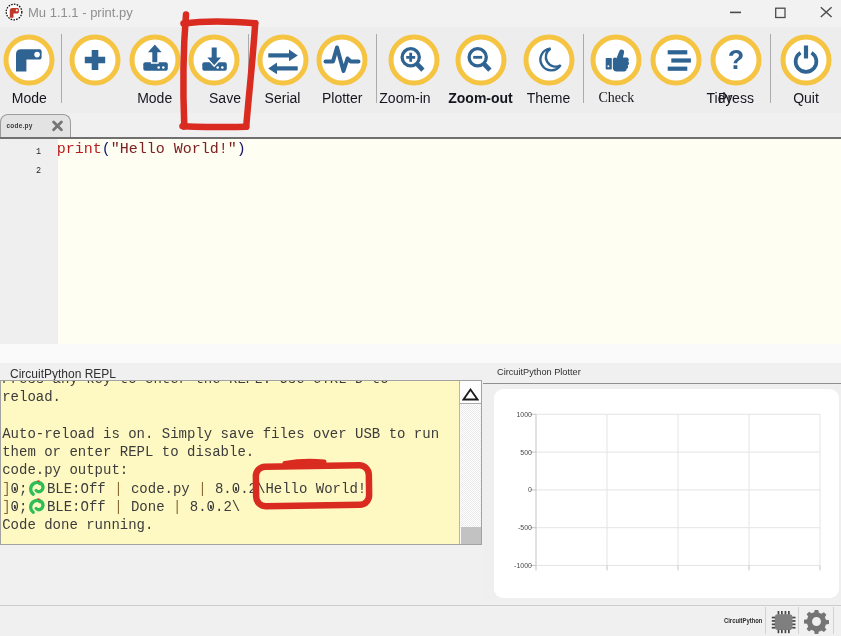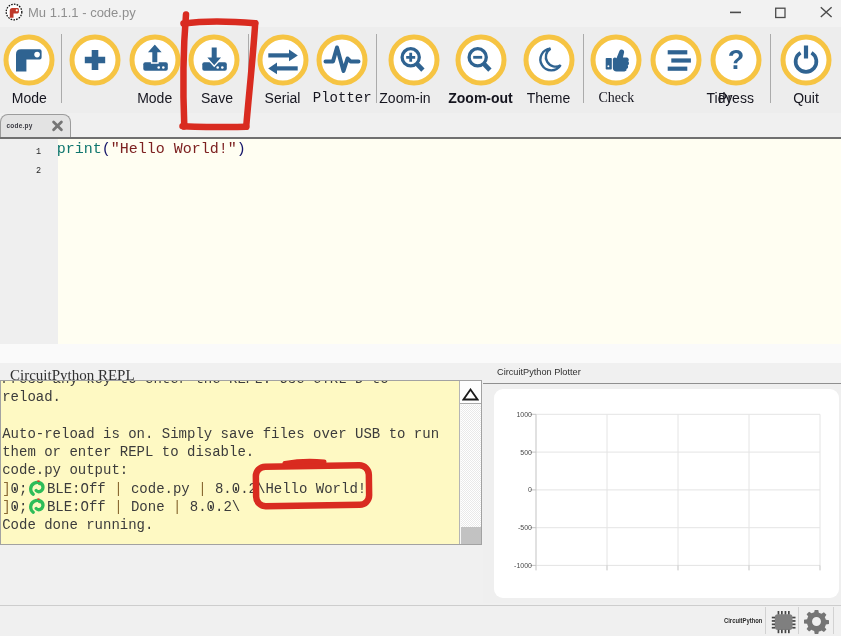--- a/index.html
+++ b/index.html
@@ -14,21 +14,21 @@
 </style>
 </head>
 <body>
 
 <div class="abs" style="left:0;top:0;width:841px;height:27px;background:#f2f2f2;"></div>
 <svg class="abs" style="left:5px;top:3px;" width="18" height="18" viewBox="0 0 18 18">
   <circle cx="9" cy="9" r="7.8" fill="#fff" stroke="#111" stroke-width="1.3" stroke-dasharray="1.6 1.2"></circle>
   <path d="M4.8,14.8 V7.5 Q4.8,5 7.3,5 H12.5 Q13.9,5 13.9,6.4 V9 Q13.9,10.4 12.5,10.4 H8.5 V14.8 Z" fill="#bf3a2b"></path>
   <circle cx="11.8" cy="7.3" r="1.1" fill="#fff"></circle>
 </svg>
-<div class="abs" style="left:28px;top:5px;font-size:13px;color:#8f8f8f;">Mu 1.1.1 - code.py</div>
+<div class="abs" style="left:28px;top:5px;font-size:13px;color:#8f8f8f;">Mu 1.1.1 - print.py</div>
 <svg class="abs" style="left:725px;top:2px;" width="112" height="20" viewBox="0 0 112 20">
   <rect x="5" y="9.6" width="11" height="1.6" fill="#4c4c4c"></rect>
   <rect x="50.7" y="6.2" width="9.3" height="9.3" fill="none" stroke="#4c4c4c" stroke-width="1.3"></rect>
   <path d="M95.8,5.2 L106.6,15.0 M106.6,5.2 L95.8,15.0" stroke="#4c4c4c" stroke-width="1.4"></path>
 </svg>
 
 <div class="abs" style="left:0;top:27px;width:841px;height:86px;background:#ededed;"></div>
 <div class="sep" style="left:61px;"></div>
 <div class="sep" style="left:248px;"></div>
 <div class="sep" style="left:376px;"></div>
@@ -54,34 +54,34 @@
         <path d="M27.8,11.5 L36.3,21 H31 V31 H24.6 V21 H19.3 Z" fill="#2f6391" stroke="#fff" stroke-width="1.4"></path>
       </svg></div>
     <div class="tb-label" style="left: 154.7px;">Mode</div>
     <div class="abs" style="left: 185.7px; top: 31.7px; width: 56px; height: 56px;"><svg width="56" height="56" viewBox="0 0 56 56">
      <circle cx="28" cy="28" r="23" fill="#fff" stroke="#f6c443" stroke-width="5"></circle>
         <rect x="16.3" y="30.2" width="24.5" height="8.5" rx="2" fill="#2f6391"></rect>
         <circle cx="31.7" cy="35.5" r="1.3" fill="#fff"></circle>
         <circle cx="36.3" cy="35.5" r="1.3" fill="#fff"></circle>
         <path d="M25,14.8 H31.4 V24.8 H36.7 L28.2,34.3 L19.7,24.8 H25 Z" fill="#2f6391" stroke="#fff" stroke-width="1.4"></path>
       </svg></div>
-    <div class="tb-label" style="left: 217px;">Save</div>
+    <div class="tb-label" style="left: 225px;">Save</div>
     <div class="abs" style="left: 254.5px; top: 31.7px; width: 56px; height: 56px;"><svg width="56" height="56" viewBox="0 0 56 56">
      <circle cx="28" cy="28" r="23" fill="#fff" stroke="#f6c443" stroke-width="5"></circle>
         <path d="M13.3,23.4 H34.5" stroke="#2f6391" stroke-width="4.2"></path>
         <path d="M34,17.6 L42.8,23.4 L34,29.2 Z" fill="#2f6391"></path>
         <path d="M21.5,36.4 H42.7" stroke="#2f6391" stroke-width="4.2"></path>
         <path d="M22,30.6 L13.2,36.4 L22,42.2 Z" fill="#2f6391"></path>
       </svg></div>
     <div class="tb-label" style="left: 282.5px; text-align: center;">Serial</div>
     <div class="abs" style="left: 314.2px; top: 31.7px; width: 56px; height: 56px;"><svg width="56" height="56" viewBox="0 0 56 56">
      <circle cx="28" cy="28" r="23" fill="#fff" stroke="#f6c443" stroke-width="5"></circle>
         <path d="M11.5,29.4 H19 L23,15.5 L29.5,39 L33.5,26.5 L36.5,29.4 H44.5" fill="none" stroke="#2f6391" stroke-width="4" stroke-linecap="round" stroke-linejoin="round"></path>
       </svg></div>
-    <div class="tb-label" style="left: 342.2px; font-family: Liberation Mono, monospace;">Plotter</div>
+    <div class="tb-label" style="left: 342.2px;">Plotter</div>
     <div class="abs" style="left: 385.9px; top: 31.7px; width: 56px; height: 56px;"><svg width="56" height="56" viewBox="0 0 56 56">
      <circle cx="28" cy="28" r="23" fill="#fff" stroke="#f6c443" stroke-width="5"></circle>
         <circle cx="24.7" cy="25.3" r="8.6" fill="none" stroke="#2f6391" stroke-width="3.3"></circle>
         <path d="M30.7,31.7 L36.9,38.2" stroke="#2f6391" stroke-width="4.6"></path>
         <path d="M20.2,25.3 H29.2 M24.7,20.8 V29.8" stroke="#2f6391" stroke-width="2.8"></path>
       </svg></div>
     <div class="tb-label" style="left: 405px;">Zoom-in</div>
     <div class="abs" style="left: 452.5px; top: 31.7px; width: 56px; height: 56px;"><svg width="56" height="56" viewBox="0 0 56 56">
      <circle cx="28" cy="28" r="23" fill="#fff" stroke="#f6c443" stroke-width="5"></circle>
         <circle cx="24.7" cy="25.3" r="8.6" fill="none" stroke="#2f6391" stroke-width="3.3"></circle>
@@ -125,25 +125,25 @@
 <div class="abs" style="left:0;top:114px;width:71px;height:23px;background:#e3e3e3;border:1px solid #9c9c9c;border-bottom:none;border-radius:8px 8px 0 0;"></div>
 <div class="abs" style="left:6.5px;top:122px;font-size:6.5px;font-weight:bold;letter-spacing:0.2px;color:#3a3a42;">code.py</div>
 <svg class="abs" style="left:50.5px;top:119.5px;" width="13" height="12" viewBox="0 0 13 12">
   <path d="M2.6,2 L10.4,9.7 M10.4,2 L2.6,9.7" stroke="#757575" stroke-width="2.8" stroke-linecap="round"></path>
 </svg>
 <div class="abs" style="left:0;top:137px;width:841px;height:1.8px;background:#707070;"></div>
 
 <div class="abs" style="left:0;top:138.8px;width:841px;height:205.2px;background:#fffef2;"></div>
 <div class="abs" style="left:0;top:138.8px;width:57.5px;height:205.2px;background:#efefef;"></div>
 <div class="abs" style="left:0;top:142.6px;width:41px;font-size:8.5px;color:#262626;text-align:right;font-family:'Liberation Mono',monospace;line-height:19.2px;">1<br>2</div>
-<pre class="abs" style="left:56.8px;top:140px;font-size:15px;line-height:19.2px;"><span style="color:#0f766e;">print</span><span style="color:#16166a;">(</span><span style="color:#7d2121;">"Hello World!"</span><span style="color:#16166a;">)</span></pre>
+<pre class="abs" style="left:56.8px;top:140px;font-size:15px;line-height:19.2px;"><span style="color:#b91c1c;">print</span><span style="color:#16166a;">(</span><span style="color:#7d2121;">"Hello World!"</span><span style="color:#16166a;">)</span></pre>
 
 <div class="abs" style="left:0;top:344px;width:841px;height:261px;background:#f0f0f0;"></div>
 <div class="abs" style="left:0;top:344px;width:841px;height:19px;background:#fafafa;"></div>
-<div class="abs" style="left:10px;top:367px;font-size:15px;color:#303030;font-family:Liberation Serif, serif;">CircuitPython REPL</div>
+<div class="abs" style="left:10px;top:367px;font-size:12px;color:#303030;">CircuitPython REPL</div>
 <div class="abs" style="left:497px;top:367px;font-size:9.2px;color:#303030;">CircuitPython Plotter</div>
 
 <div class="abs" style="left:0;top:380px;width:482px;height:165px;background:#fef9c3;border:1px solid #a2a2a2;overflow:hidden;">
   <div id="repl" style="position:absolute;left:1.2px;top:-11px;font-family:'Liberation Mono',monospace;font-size:14px;line-height:18.3px;color:#3c3c3c;white-space:pre;">Press any key to enter the REPL. Use CTRL-D to
 reload.
 
 Auto-reload is on. Simply save files over USB to run
 them or enter REPL to disable.
 code.py output:
 <span style="color:#8a6a33;">]</span><span class="z0">0</span>;<svg width="17.5" height="15.5" viewBox="0 0 18 16.5" style="vertical-align:-2.8px;margin-left:0.5px;margin-right:1.5px;">

